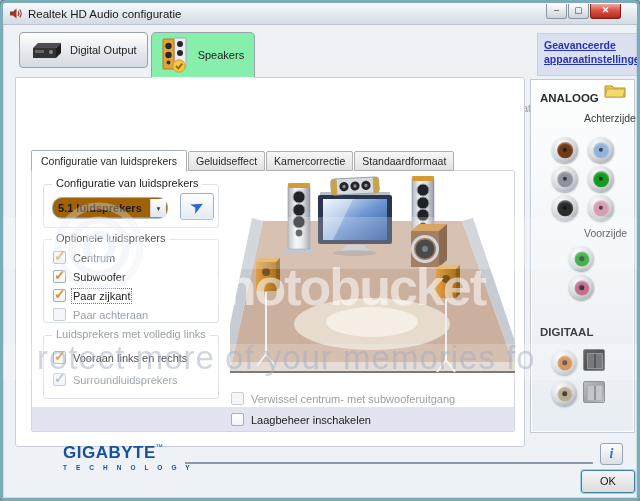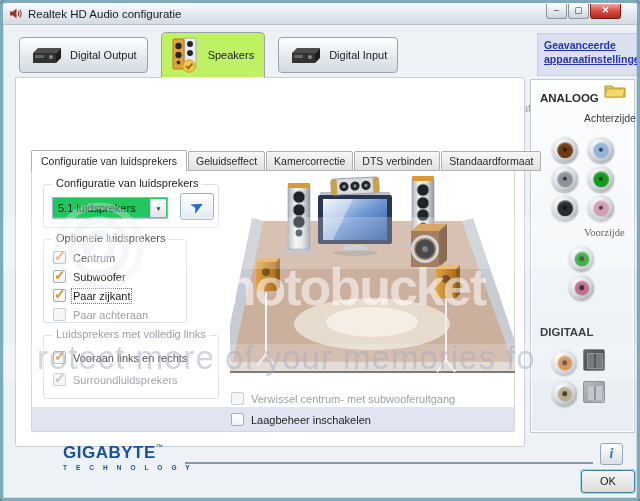--- a/index.html
+++ b/index.html
@@ -15,25 +15,25 @@
     border-bottom:1px solid #b9c2cc;display:flex;align-items:center;padding:0 6px;}
   .title-text{font-size:11.5px;color:#1a1a1a;margin-left:6px;}
   .winbtns{position:absolute;right:16px;top:1px;display:flex;gap:1px;}
   .winbtn{width:21px;height:15px;border:1px solid #8a95a3;border-top:none;
     border-radius:0 0 3px 3px;background:linear-gradient(#fdfeff,#ccd4dd);
     font-size:9px;line-height:13px;text-align:center;color:#333;}
   .winbtn.close{width:31px;background:linear-gradient(#f2a79e,#d9534a 45%,#b6281c);
     border-color:#7a1f16;color:#fff;font-weight:bold;}
 
   
-  .tabs-row{left:16px;top:29px;height:46px;display:flex;align-items:center;gap:13px;z-index:3;}
+  .tabs-row{left:16px;top:29px;height:46px;display:flex;align-items:flex-start;gap:3px;z-index:3;}
   .tab{height:36px;border:1px solid #9aa3ad;border-radius:4px;
     background:linear-gradient(#ffffff,#e3e7ec 60%,#d6dbe1);
     display:flex;align-items:center;gap:6px;padding:0 10px;font-size:11px;color:#222;}
-  .tab.active{height:46px;background:#bef264;border-bottom:1px solid #fff;
+  .tab.active{height:46px;background:#86efac;border-bottom:1px solid #fff;
     border-radius:5px 5px 0 0;z-index:4;position:relative;}
   .tab .ticon{flex:0 0 auto;display:block;}
 
   
   .main-panel{left:12px;top:74px;width:510px;height:370px;background:#fff;
     border:1px solid #c9ced6;border-radius:0 3px 3px 3px;z-index:2;}
 
   .grp{position:absolute;border:1px solid #dde1e7;border-radius:3px;}
   .grp-label{position:absolute;top:-8px;left:8px;background:#fff;padding:0 4px;
     font-size:11px;font-weight:bold;color:#1d1d1d;white-space:nowrap;}
@@ -59,34 +59,34 @@
   .subtab{font-size:10.5px;color:#2a2a2a;background:linear-gradient(#f7f7f7,#e1e1e1);
     border:1px solid #b0b0b0;padding:3px 7px 3px;margin-right:1px;border-radius:2px 2px 0 0;}
   .subtab.active{background:#fff;border-color:#a8b0b8;border-bottom-color:#fff;
     padding:4px 9px;position:relative;z-index:4;margin-bottom:-1px;}
   .subpanel{left:28px;top:167px;width:484px;height:262px;background:#fff;
     border:1px solid #d2d7dd;border-radius:0 2px 2px 2px;z-index:2;}
   .lavband{left:29px;top:404px;width:482px;height:24px;background:#e3e4f1;z-index:2;}
 
   
   .cfg-grp{left:40px;top:181px;width:176px;height:44px;z-index:3;}
-  .select{position:absolute;left:8px;top:12px;width:116px;height:22px;background:#22c55e;
-    border:1px solid #9fb0c2;border-radius:0;display:flex;align-items:center;font-size:11px;color:#1a1a1a;}
+  .select{position:absolute;left:8px;top:12px;width:116px;height:22px;background:#a16207;
+    border:1px solid #9fb0c2;border-radius:10px;display:flex;align-items:center;font-size:11px;color:#1a1a1a;font-weight:bold;}
   .select .sel-txt{flex:1;padding-left:5px;}
   .sel-arrow{width:16px;height:18px;margin-right:1px;border-left:1px solid #c9d2dc;
     background:linear-gradient(#fdfdfd,#dfe6ee);display:flex;align-items:center;justify-content:center;
     font-size:6.5px;color:#444;}
   .play-btn{position:absolute;left:136px;top:8px;width:34px;height:27px;
     border:1px solid #9ab0c4;border-radius:3px;background:linear-gradient(#ffffff,#e2eaf2);
     display:flex;align-items:center;justify-content:center;}
   .play-glyph{color:#2b6bd4;font-size:17px;display:inline-block;transform:rotate(-28deg);
     text-shadow:0 1px 1px rgba(255,255,255,.8);}
 
   
-  .opt-grp{left:40px;top:236px;width:144px;height:84px;z-index:3;}
+  .opt-grp{left:40px;top:236px;width:176px;height:84px;z-index:3;}
   .fr-grp{left:40px;top:332px;width:176px;height:64px;z-index:3;}
   .chk-row{position:absolute;display:flex;align-items:center;gap:7px;height:15px;}
   .chk-box{width:13px;height:13px;border:1px solid #9fb0c0;border-radius:2px;
     background:linear-gradient(#fff,#f0f4f8);position:relative;flex:0 0 auto;}
   .chk-mark{display:none;position:absolute;left:0px;top:-4px;font-size:14px;font-weight:bold;color:#dd8f2d;}
   .chk-row.checked .chk-mark{display:block;}
   .chk-label{font-size:11px;color:#1c1c1c;white-space:nowrap;}
   .chk-row.disabled .chk-label{color:#9aa1a8;}
   .chk-row.disabled .chk-box{border-color:#c8cfd6;background:#f4f6f9;}
   .chk-row.disabled .chk-mark{color:#b6bfca;}
@@ -183,30 +183,20 @@
           <circle cx="18" cy="16" r="3" fill="#24262a"></circle>
         <rect x="1" y="2" width="11" height="30" rx="1" fill="#e2a33c" stroke="#b07a1d"></rect>
         <circle cx="6.5" cy="9" r="3.2" fill="#2b2620"></circle>
           <circle cx="6.5" cy="18" r="3.2" fill="#2b2620"></circle>
         <circle cx="6.5" cy="25.5" r="2" fill="#3c342a"></circle>
         <circle cx="17" cy="29" r="6.2" fill="#f5c544" stroke="#cf9b28"></circle>
         <path d="M14 29 l2.3 2.4 l4-4.8" stroke="#8a6a10" stroke-width="1.8" fill="none"></path>
       </svg>
       <span>Speakers</span>
     </div>
-    <div class="tab">
-      <svg class="ticon" width="34" height="18" viewBox="0 0 34 18">
-        <polygon points="3,7 8,2 31,2 26,7" fill="#4d4d4d"></polygon>
-        <polygon points="26,7 31,2 31,12 26,17" fill="#1e1e1e"></polygon>
-        <rect x="3" y="7" width="23" height="10" fill="#333"></rect>
-        <rect x="5" y="9" width="9" height="3" fill="#666"></rect>
-        <circle cx="21" cy="11" r="2" fill="#888"></circle>
-      </svg>
-      <span>Digital Input</span>
-    </div>
   </div>
 
   <div class="abs main-panel"></div>
 
   <div class="grp vol-grp">
     <span class="grp-label">Hoofdgeluidssterkte</span>
     <span class="vol-l" style="left:8px;">L</span>
     <div class="track" style="left:18px;top:12px;width:42px;">
       <div class="thumb" style="left: 36%;"></div>
     </div>
@@ -223,21 +213,20 @@
       </svg>
     </div>
   </div>
 
   <div class="abs btn-default-dev">Standaardapparaat instellen</div>
 
   <div class="abs subtabs">
     <div class="subtab active">Configuratie van luidsprekers</div>
     <div class="subtab">Geluidseffect</div>
     <div class="subtab">Kamercorrectie</div>
-    <div class="subtab">DTS verbinden</div>
     <div class="subtab">Standaardformaat</div>
   </div>
   <div class="abs subpanel"></div>
   <div class="abs lavband"></div>
 
   <div class="grp cfg-grp">
     <span class="grp-label plain">Configuratie van luidsprekers</span>
     <div class="select">
       <span class="sel-txt">5.1 luidsprekers</span>
       <span class="sel-arrow">▼</span>
@@ -430,21 +419,21 @@
       <span class="jack-inner" style="background: rgb(43, 43, 43);">
           <span class="jack-hole"></span>
         </span>
       </div>
     <div class="jack" style="left:57px;top:115px;width:26px;height:26px;">
       <span class="jack-inner" style="background: rgb(212, 157, 180);">
           <span class="jack-hole"></span>
         </span>
       </div>
 
-    <span class="sb-sub" style="left:9px;top:147px;font-family:Liberation Serif, serif;">Voorzijde</span>
+    <span class="sb-sub" style="left:9px;top:147px;">Voorzijde</span>
     <div class="jack" style="left:38px;top:166px;width:25px;height:25px;">
       <span class="jack-inner" style="background: rgb(20, 154, 30);">
           <span class="jack-hole"></span>
         </span>
       </div>
     <div class="jack" style="left:38px;top:195px;width:25px;height:25px;">
       <span class="jack-inner" style="background: rgb(192, 111, 143);">
           <span class="jack-hole"></span>
         </span>
       </div>

